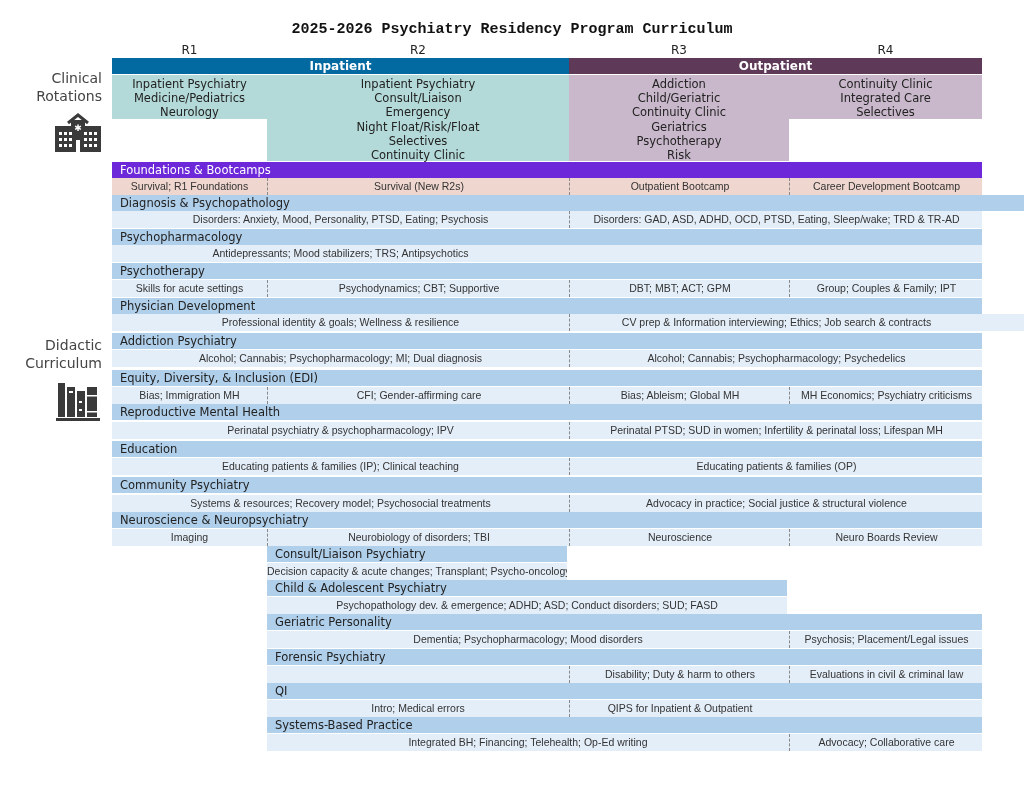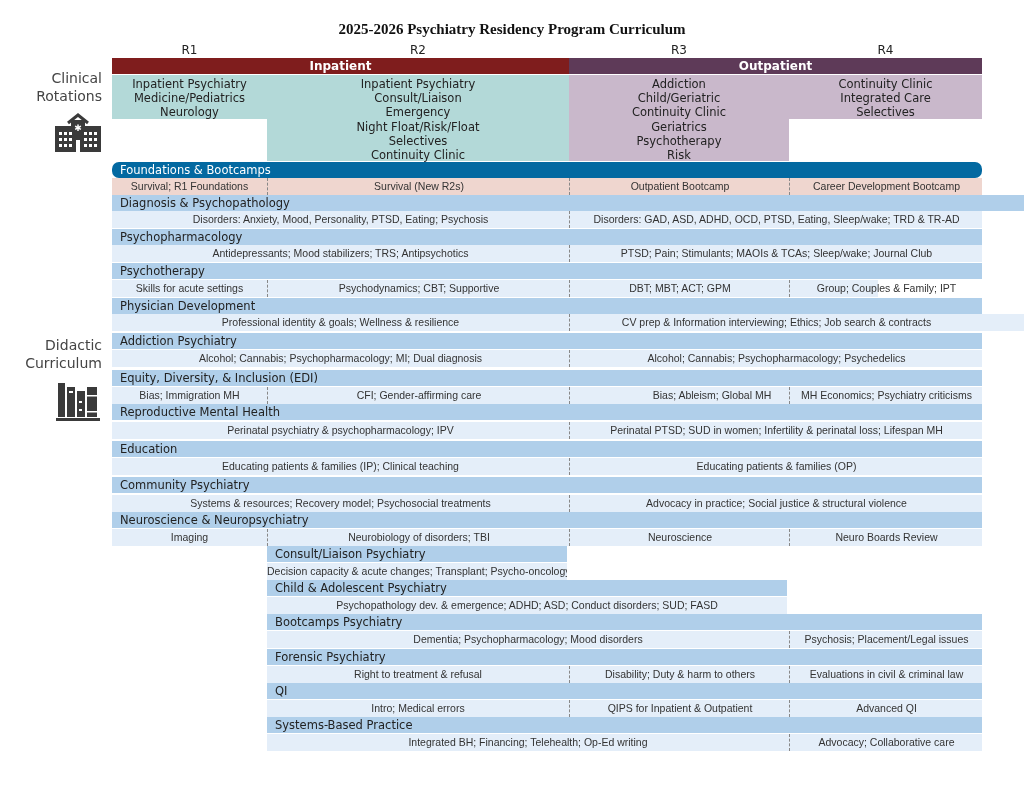--- a/index.html
+++ b/index.html
@@ -1,40 +1,40 @@
 <!DOCTYPE html>
 <html><head>
 <meta charset="utf-8">
 <style>
   html,body{margin:0;padding:0;background:#fff;}
   body{width:1024px;height:791px;position:relative;overflow:hidden;font-family:"DejaVu Sans",sans-serif;color:#2b2b2b;}
   .abs{position:absolute;}
-  .title{left:0;width:1024px;top:21px;text-align:center;font-weight:bold;font-size:15px;color:#111;font-family:Liberation Serif, serif;}
+  .title{left:0;width:1024px;top:21px;text-align:center;font-weight:bold;font-size:15px;color:#111;font-family:Liberation Mono, monospace;}
   .yr{top:43px;font-size:12px;text-align:center;color:#222;}
   .band{height:16px;top:58px;color:#fff;font-size:12px;font-weight:bold;text-align:center;line-height:16px;}
   .rot{font-size:11.5px;text-align:center;line-height:14.2px;padding-top:2px;color:#222;box-sizing:border-box;}
   .side-label{font-size:14px;text-align:right;color:#444;line-height:18px;}
   .hdr{left:112px;height:16px;background:#b0cfea;font-size:11.5px;line-height:16px;padding-left:8px;box-sizing:border-box;color:#222;}
   .row{left:112px;height:17px;background:#e4eef9;font-size:10px;line-height:17px;box-sizing:border-box;}
   .cell{position:absolute;top:0;height:17px;text-align:center;white-space:nowrap;overflow:hidden;color:#333;font-family:"Liberation Sans",sans-serif;font-size:10.5px;}
   .cell.div{border-left:1px dashed #888;}
-  .found-hdr{background:#0369a1;color:#fff;border-radius:7px;}
+  .found-hdr{background:#6d28d9;color:#fff;}
   .found-row{background:#efd6cf;}
 </style>
 </head>
 <body>
 
 <div class="abs title">2025-2026 Psychiatry Residency Program Curriculum</div>
 
 <div class="abs yr" style="left:112px;width:155px;">R1</div>
 <div class="abs yr" style="left:267px;width:302px;">R2</div>
 <div class="abs yr" style="left:569px;width:220px;">R3</div>
 <div class="abs yr" style="left:789px;width:193px;">R4</div>
 
-<div class="abs band" style="left:112px;width:457px;background:#7f1d1d;">Inpatient</div>
+<div class="abs band" style="left:112px;width:457px;background:#0369a1;">Inpatient</div>
 <div class="abs band" style="left:569px;width:413px;background:#5e3a58;">Outpatient</div>
 
 <div class="abs side-label" style="left:0;width:102px;top:69px;">
   <div>Clinical</div>
   <div>Rotations</div>
 </div>
 <div class="abs" style="left:54px;top:112px;width:48px;height:40px;">
   <svg width="48" height="40" viewBox="0 0 48 40">
     <polyline points="14,11 24,3 34,11" fill="none" stroke="#3a3a3a" stroke-width="3"></polyline>
     <rect x="1" y="14" width="46" height="26" fill="#3a3a3a"></rect>
@@ -124,25 +124,24 @@
 
 <div class="abs hdr" style="top:195px;width:960px;">Diagnosis &amp; Psychopathology</div>
 <div class="abs row" style="top:211px;width:870px;">
   <div class="cell" style="left:0;width:457px;">Disorders: Anxiety, Mood, Personality, PTSD, Eating; Psychosis</div>
   <div class="cell div" style="left:457px;width:413px;">Disorders: GAD, ASD, ADHD, OCD, PTSD, Eating, Sleep/wake; TRD &amp; TR-AD</div>
 </div>
 
 <div class="abs hdr" style="top:229px;width:870px;">Psychopharmacology</div>
 <div class="abs row" style="top:245px;width:870px;">
   <div class="cell" style="left:0;width:457px;">Antidepressants; Mood stabilizers; TRS; Antipsychotics</div>
-  <div class="cell div" style="left:457px;width:413px;">PTSD; Pain; Stimulants; MAOIs &amp; TCAs; Sleep/wake; Journal Club</div>
 </div>
 
 <div class="abs hdr" style="top:263px;width:870px;">Psychotherapy</div>
-<div class="abs row" style="top:280px;width:766px;">
+<div class="abs row" style="top:280px;width:870px;">
   <div class="cell" style="left:0;width:155px;">Skills for acute settings</div>
   <div class="cell div" style="left:155px;width:302px;">Psychodynamics; CBT; Supportive</div>
   <div class="cell div" style="left:457px;width:220px;">DBT; MBT; ACT; GPM</div>
   <div class="cell div" style="left:677px;width:193px;">Group; Couples &amp; Family; IPT</div>
 </div>
 
 <div class="abs hdr" style="top:298px;width:870px;">Physician Development</div>
 <div class="abs row" style="top:314px;width:938px;">
   <div class="cell" style="left:0;width:457px;">Professional identity &amp; goals; Wellness &amp; resilience</div>
   <div class="cell div" style="left:457px;width:413px;">CV prep &amp; Information interviewing; Ethics; Job search &amp; contracts</div>
@@ -151,21 +150,21 @@
 <div class="abs hdr" style="top:333px;width:870px;">Addiction Psychiatry</div>
 <div class="abs row" style="top:350px;width:870px;">
   <div class="cell" style="left:0;width:457px;">Alcohol; Cannabis; Psychopharmacology; MI; Dual diagnosis</div>
   <div class="cell div" style="left:457px;width:413px;">Alcohol; Cannabis; Psychopharmacology; Psychedelics</div>
 </div>
 
 <div class="abs hdr" style="top:370px;width:870px;">Equity, Diversity, &amp; Inclusion (EDI)</div>
 <div class="abs row" style="top:387px;width:870px;">
   <div class="cell" style="left:0;width:155px;">Bias; Immigration MH</div>
   <div class="cell div" style="left:155px;width:302px;">CFI; Gender-affirming care</div>
-  <div class="cell div" style="left:457px;width:220px;padding-left:32px;">Bias; Ableism; Global MH</div>
+  <div class="cell div" style="left:457px;width:220px;">Bias; Ableism; Global MH</div>
   <div class="cell div" style="left:677px;width:193px;">MH Economics; Psychiatry criticisms</div>
 </div>
 
 <div class="abs hdr" style="top:404px;width:870px;">Reproductive Mental Health</div>
 <div class="abs row" style="top:422px;width:870px;">
   <div class="cell" style="left:0;width:457px;">Perinatal psychiatry &amp; psychopharmacology; IPV</div>
   <div class="cell div" style="left:457px;width:413px;">Perinatal PTSD; SUD in women; Infertility &amp; perinatal loss; Lifespan MH</div>
 </div>
 
 <div class="abs hdr" style="top:441px;width:870px;">Education</div>
@@ -191,37 +190,35 @@
 <div class="abs hdr" style="left:267px;top:546px;width:300px;">Consult/Liaison Psychiatry</div>
 <div class="abs row" style="left:267px;top:563px;width:300px;">
   <div class="cell" style="left:0;width:300px;">Decision capacity &amp; acute changes; Transplant; Psycho-oncology</div>
 </div>
 
 <div class="abs hdr" style="left:267px;top:580px;width:520px;">Child &amp; Adolescent Psychiatry</div>
 <div class="abs row" style="left:267px;top:597px;width:520px;">
   <div class="cell" style="left:0;width:520px;">Psychopathology dev. &amp; emergence; ADHD; ASD; Conduct disorders; SUD; FASD</div>
 </div>
 
-<div class="abs hdr" style="left:267px;top:614px;width:715px;">Bootcamps Psychiatry</div>
+<div class="abs hdr" style="left:267px;top:614px;width:715px;">Geriatric Personality</div>
 <div class="abs row" style="left:267px;top:631px;width:715px;">
   <div class="cell" style="left:0;width:522px;">Dementia; Psychopharmacology; Mood disorders</div>
   <div class="cell div" style="left:522px;width:193px;">Psychosis; Placement/Legal issues</div>
 </div>
 
 <div class="abs hdr" style="left:267px;top:649px;width:715px;">Forensic Psychiatry</div>
 <div class="abs row" style="left:267px;top:666px;width:715px;">
-  <div class="cell" style="left:0;width:302px;">Right to treatment &amp; refusal</div>
   <div class="cell div" style="left:302px;width:220px;">Disability; Duty &amp; harm to others</div>
   <div class="cell div" style="left:522px;width:193px;">Evaluations in civil &amp; criminal law</div>
 </div>
 
 <div class="abs hdr" style="left:267px;top:683px;width:715px;">QI</div>
 <div class="abs row" style="left:267px;top:700px;width:715px;">
   <div class="cell" style="left:0;width:302px;">Intro; Medical errors</div>
   <div class="cell div" style="left:302px;width:220px;">QIPS for Inpatient &amp; Outpatient</div>
-  <div class="cell div" style="left:522px;width:193px;">Advanced QI</div>
 </div>
 
 <div class="abs hdr" style="left:267px;top:717px;width:715px;">Systems-Based Practice</div>
 <div class="abs row" style="left:267px;top:734px;width:715px;">
   <div class="cell" style="left:0;width:522px;">Integrated BH; Financing; Telehealth; Op-Ed writing</div>
   <div class="cell div" style="left:522px;width:193px;">Advocacy; Collaborative care</div>
 </div>
 
 </body></html>

